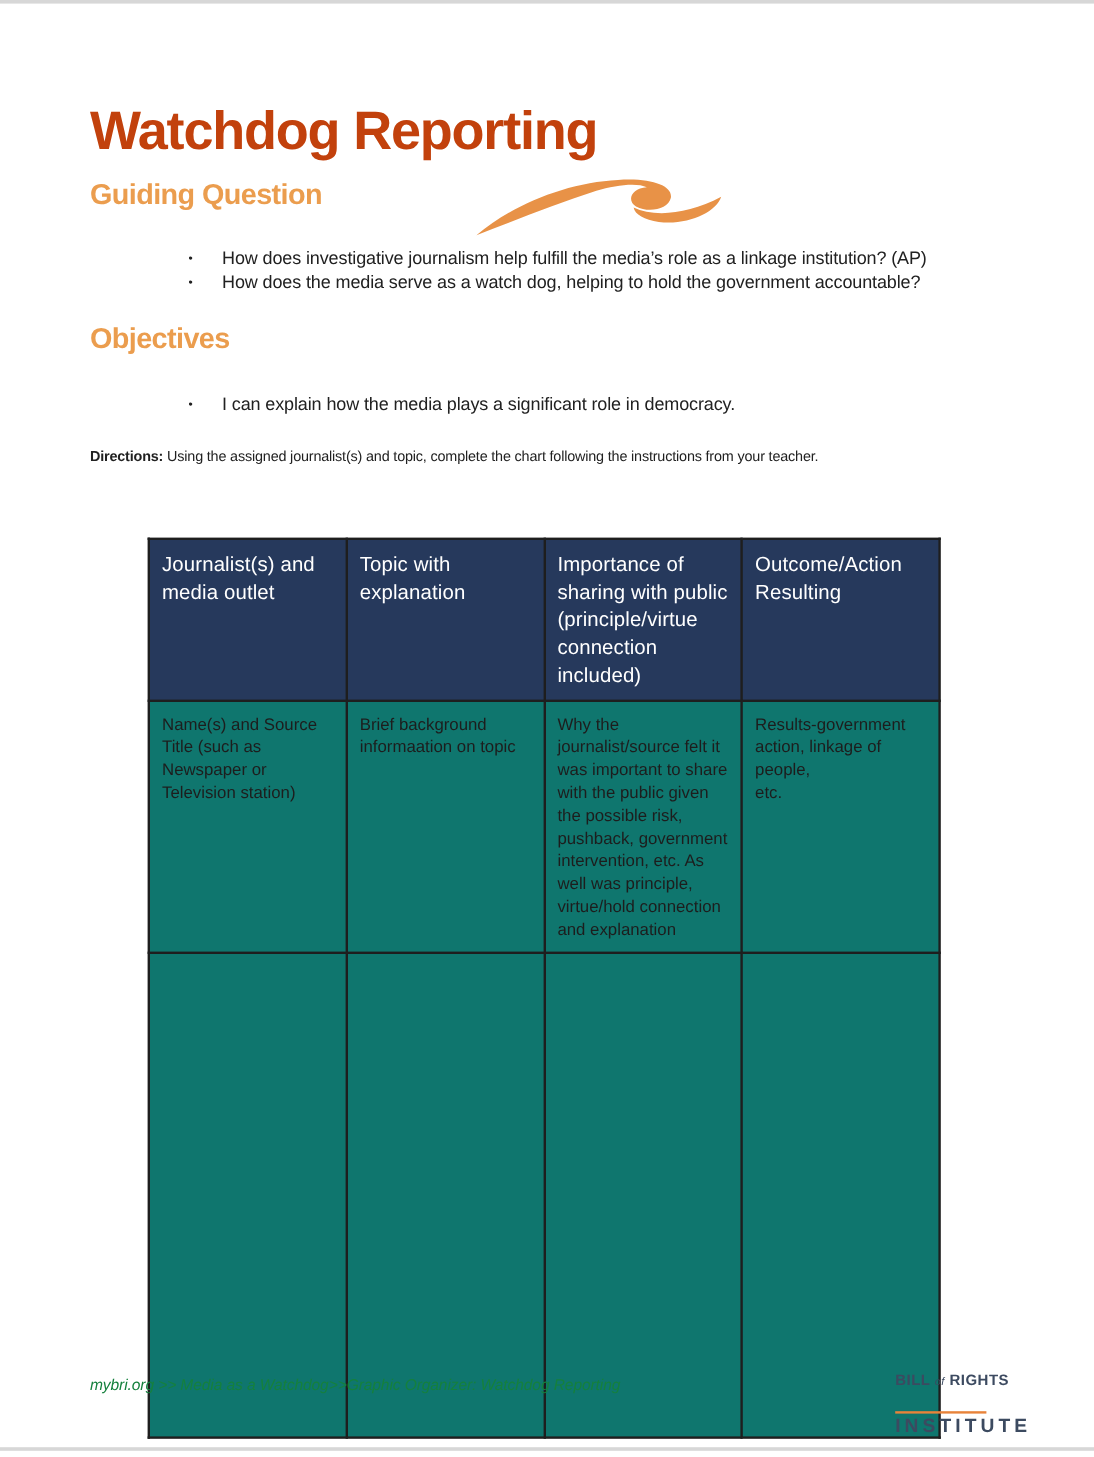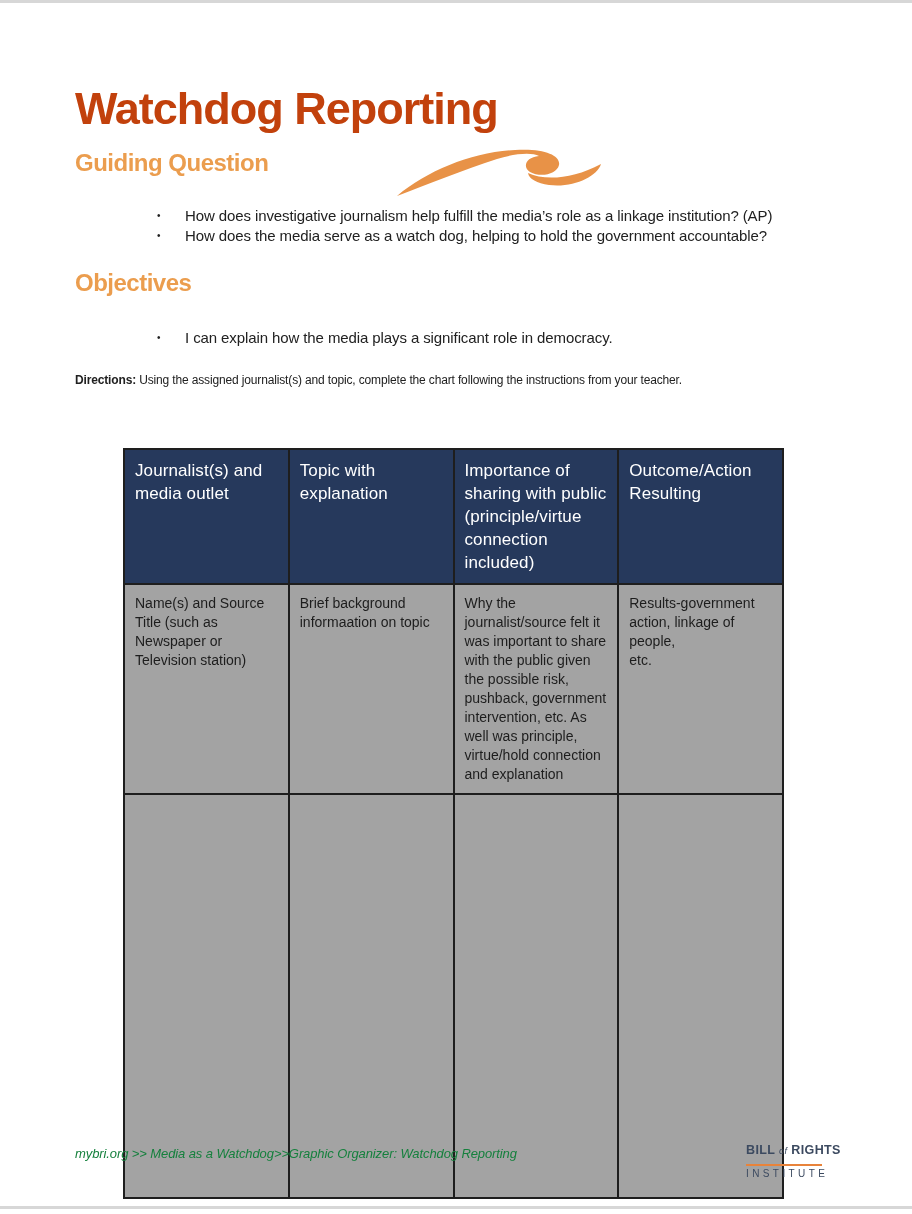--- a/index.html
+++ b/index.html
@@ -79,48 +79,48 @@
     background: #26395c;
     color: #ffffff;
     font-weight: normal;
     font-size: 17px; line-height: 23px;
     text-align: left;
     height: 116px;
     letter-spacing: 0.1px;
   }
   table.organizer td {
     font-size: 14px; line-height: 19px; color: #1d1d1d;
-    background: #a3a3a3;
+    background: #0f766e;
   }
   tr.desc-row td { height: 170px; }
   tr.answer-row td { height: 404px; }
 
   .breadcrumb {
     position: absolute; left: 75px; top: 1146px;
     font-size: 13px; font-style: italic; color: #15803d;
     letter-spacing: -0.1px;
   }
 
   .bri-logo {
     position: absolute; left: 746px; top: 1143px; width: 76px;
     color: #3c4a60;
     text-align: left;
   }
   .bri-logo .logo-top {
     font-size: 12.5px; font-weight: bold; letter-spacing: 0.4px;
     border-bottom: 2px solid #e8833a;
-    padding-bottom: 7px;
+    padding-bottom: 19px;
     white-space: nowrap;
   }
   .bri-logo .logo-of {
     font-style: italic; font-size: 9px; font-weight: normal;
   }
   .bri-logo .logo-bottom {
     margin-top: 2px;
-    font-size: 10px; font-weight: normal; letter-spacing: 3.4px;
+    font-size: 16px; font-weight: bold; letter-spacing: 3.4px;
     white-space: nowrap;
   }
 </style>
 </head>
 <body>
 
 <div class="edge-bar top"></div>
 
 <h1 class="page-title">Watchdog Reporting</h1>
 

